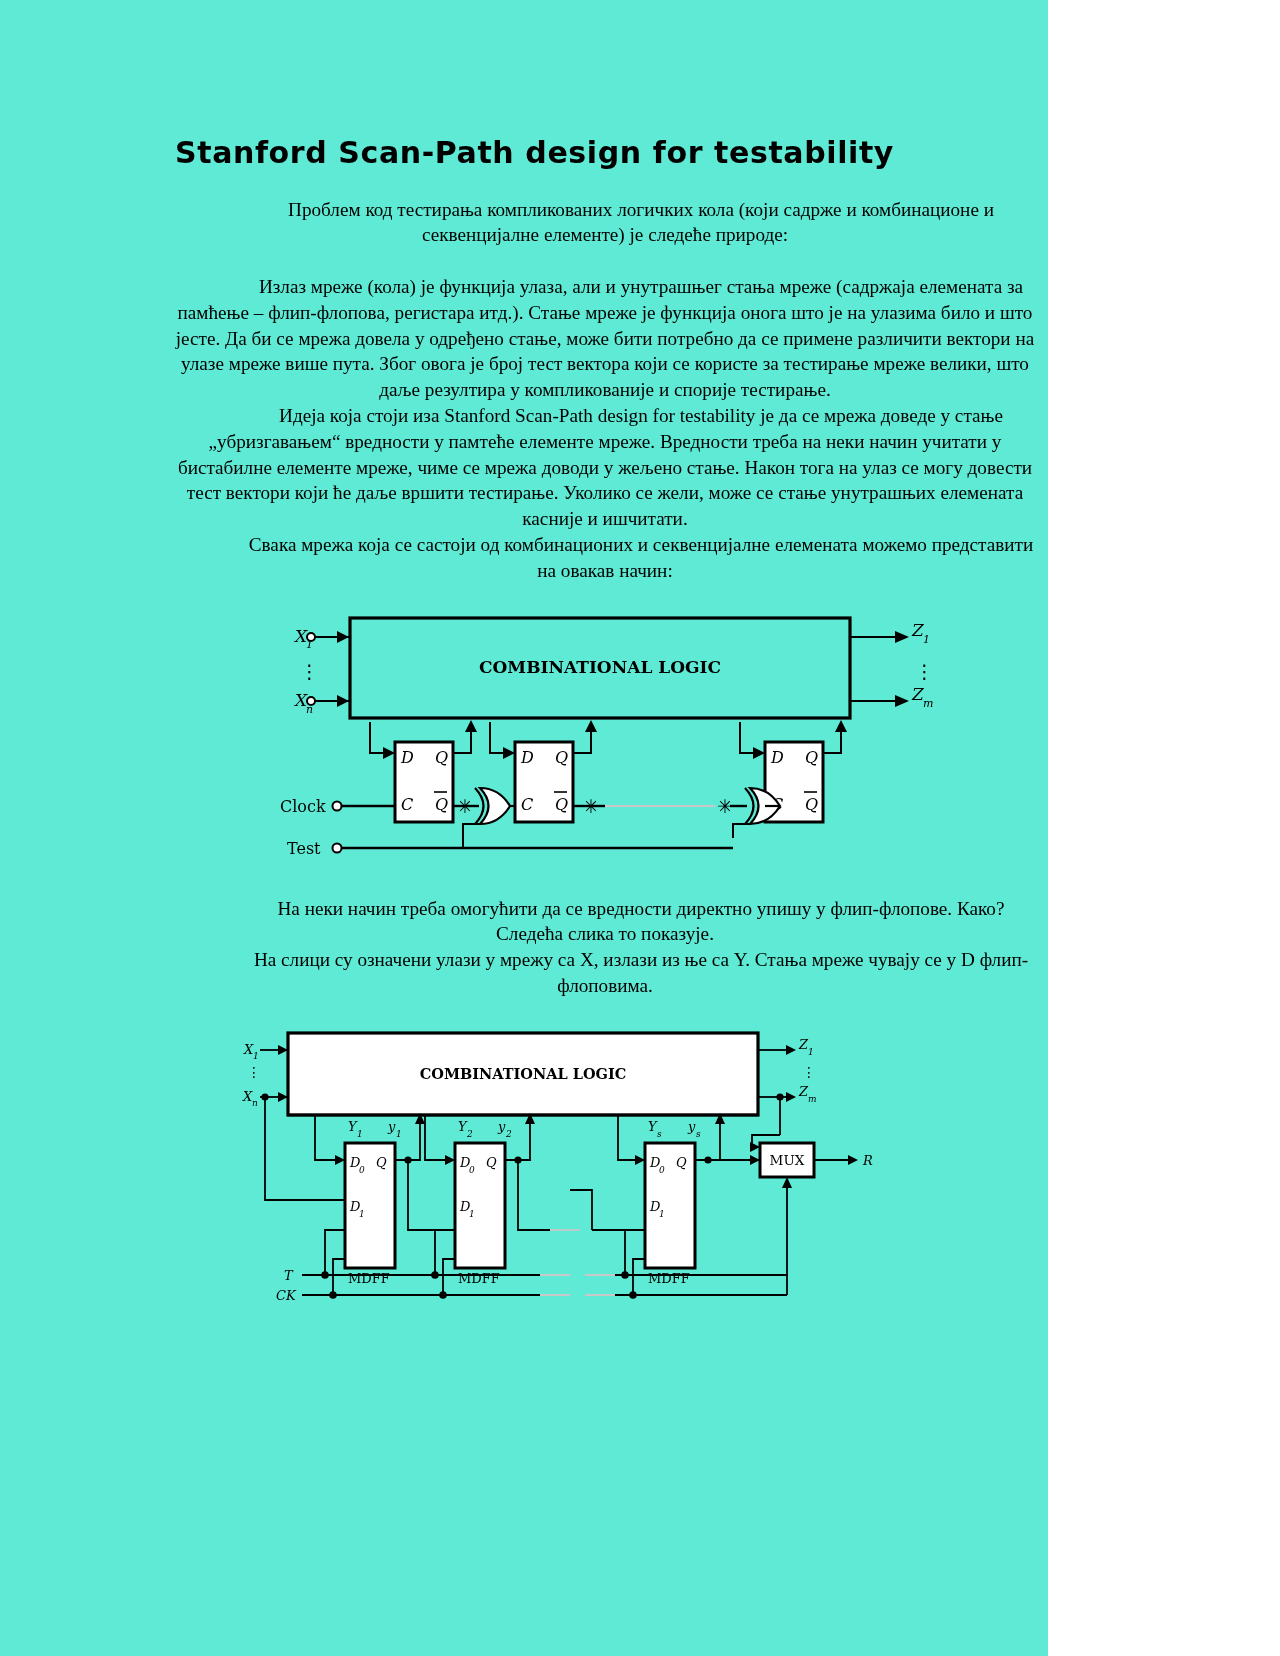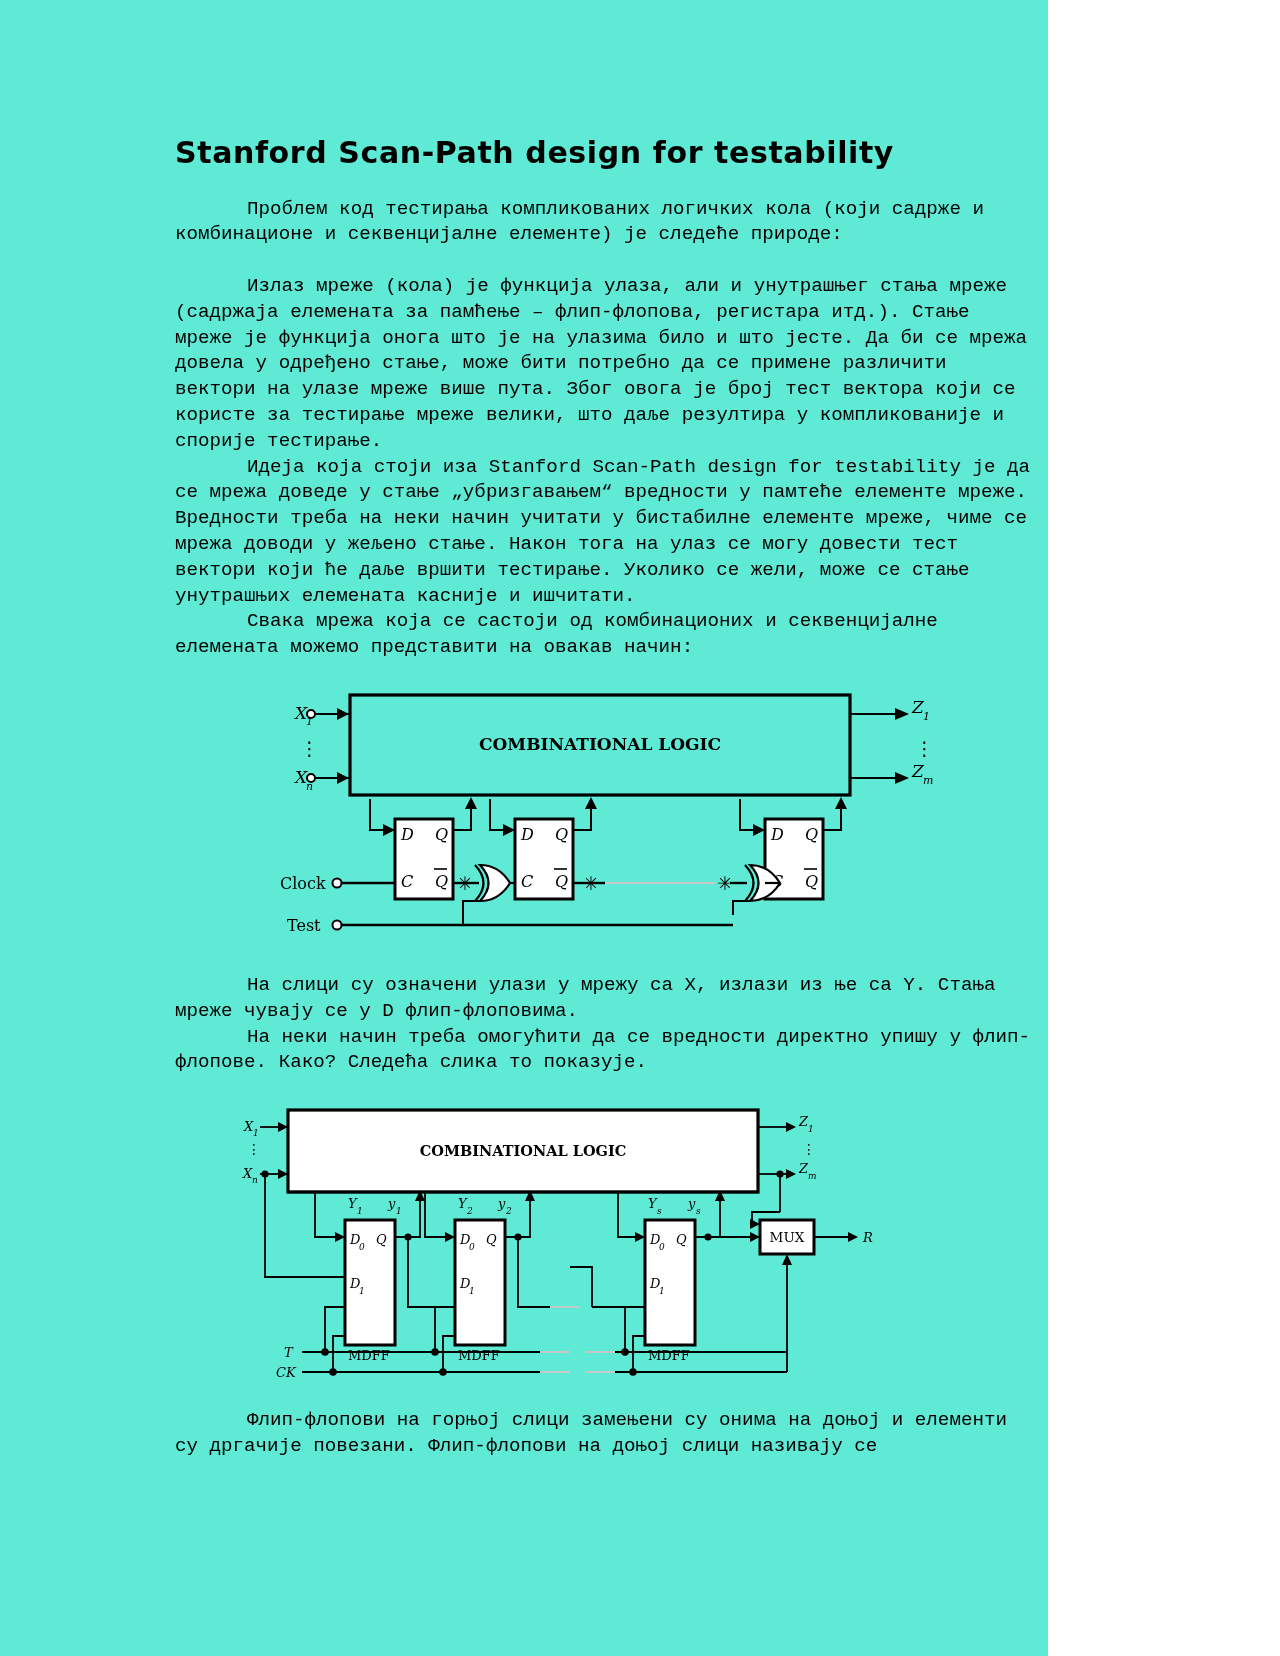--- a/index.html
+++ b/index.html
@@ -31,25 +31,25 @@
   h1.doc-title {
     font-family: "DejaVu Sans", sans-serif;
     font-size: 30px;
     font-weight: bold;
     letter-spacing: 0.6px;
     margin: 0 0 26px 0;
     line-height: 1.15;
     color: #000;
   }
   p.body-par {
-    font-family: Liberation Mono, monospace;
+    font-family: Liberation Serif, serif;
     font-size: 19.2px;
     line-height: 25.8px;
     margin: 0;
-    text-align: left;
+    text-align: center;
     color: #000;
     white-space: pre-wrap;
   }
   p.indent {
     text-indent: 72px;
   }
   .gap-small { height: 26px; }
 
   .fig-wrap {
     position: relative;
@@ -217,22 +217,22 @@
           <line x1="66" y1="238" x2="458" y2="238"></line>
         </g>
         <circle cx="62" cy="238" r="4.5" stroke="#000" stroke-width="2" fill="#fff"></circle>
         <text class="serif" x="12" y="244" font-size="16" fill="#000">Test</text>
         <line x1="188" y1="238" x2="188" y2="228" stroke="#000" stroke-width="2"></line>
       </svg>
     </div>
 
     <div class="gap-small"></div>
 
+    <p class="body-par indent">На неки начин треба омогућити да се вредности директно упишу у флип-флопове. Како? Следећа слика то показује.</p>
     <p class="body-par indent">На слици су означени улази у мрежу са X, излази из ње са Y. Стања мреже чувају се у D флип-флоповима.</p>
-    <p class="body-par indent">На неки начин треба омогућити да се вредности директно упишу у флип-флопове. Како? Следећа слика то показује.</p>
 
     <div class="fig-wrap fig2-wrap">
       <svg class="figure" width="720" height="280" viewBox="0 0 720 280">
 
         <rect x="48" y="8" width="470" height="82" fill="#fff" stroke="#000" stroke-width="3.2"></rect>
         <text class="lbl-blk" x="283" y="54" font-size="14.5" text-anchor="middle" fill="#000">COMBINATIONAL LOGIC</text>
 
         <line x1="20" y1="25" x2="47" y2="25" stroke="#000" stroke-width="1.8"></line>
         <polygon points="48,25 38,20 38,30" fill="#000"></polygon>
         <text class="ital" x="4" y="29" font-size="13" fill="#000">X</text>
@@ -356,16 +356,15 @@
         <path d="M85,250 L85,226" fill="none" stroke="#000" stroke-width="1.8"></path>
         <path d="M195,250 L195,226" fill="none" stroke="#000" stroke-width="1.8"></path>
         <path d="M93,270 L93,250" fill="none" stroke="#000" stroke-width="1.8"></path>
         <path d="M203,270 L203,250" fill="none" stroke="#000" stroke-width="1.8"></path>
         <path d="M393,270 L393,250" fill="none" stroke="#000" stroke-width="1.8"></path>
       </svg>
     </div>
 
     <div class="gap-small"></div>
 
-    <p class="body-par indent">Флип-флопови на горњој слици замењени су онима на доњој и елементи су дргачије повезани. Флип-флопови на доњој слици називају се</p>
 
   </div>
 </div>
 
 </body></html>

